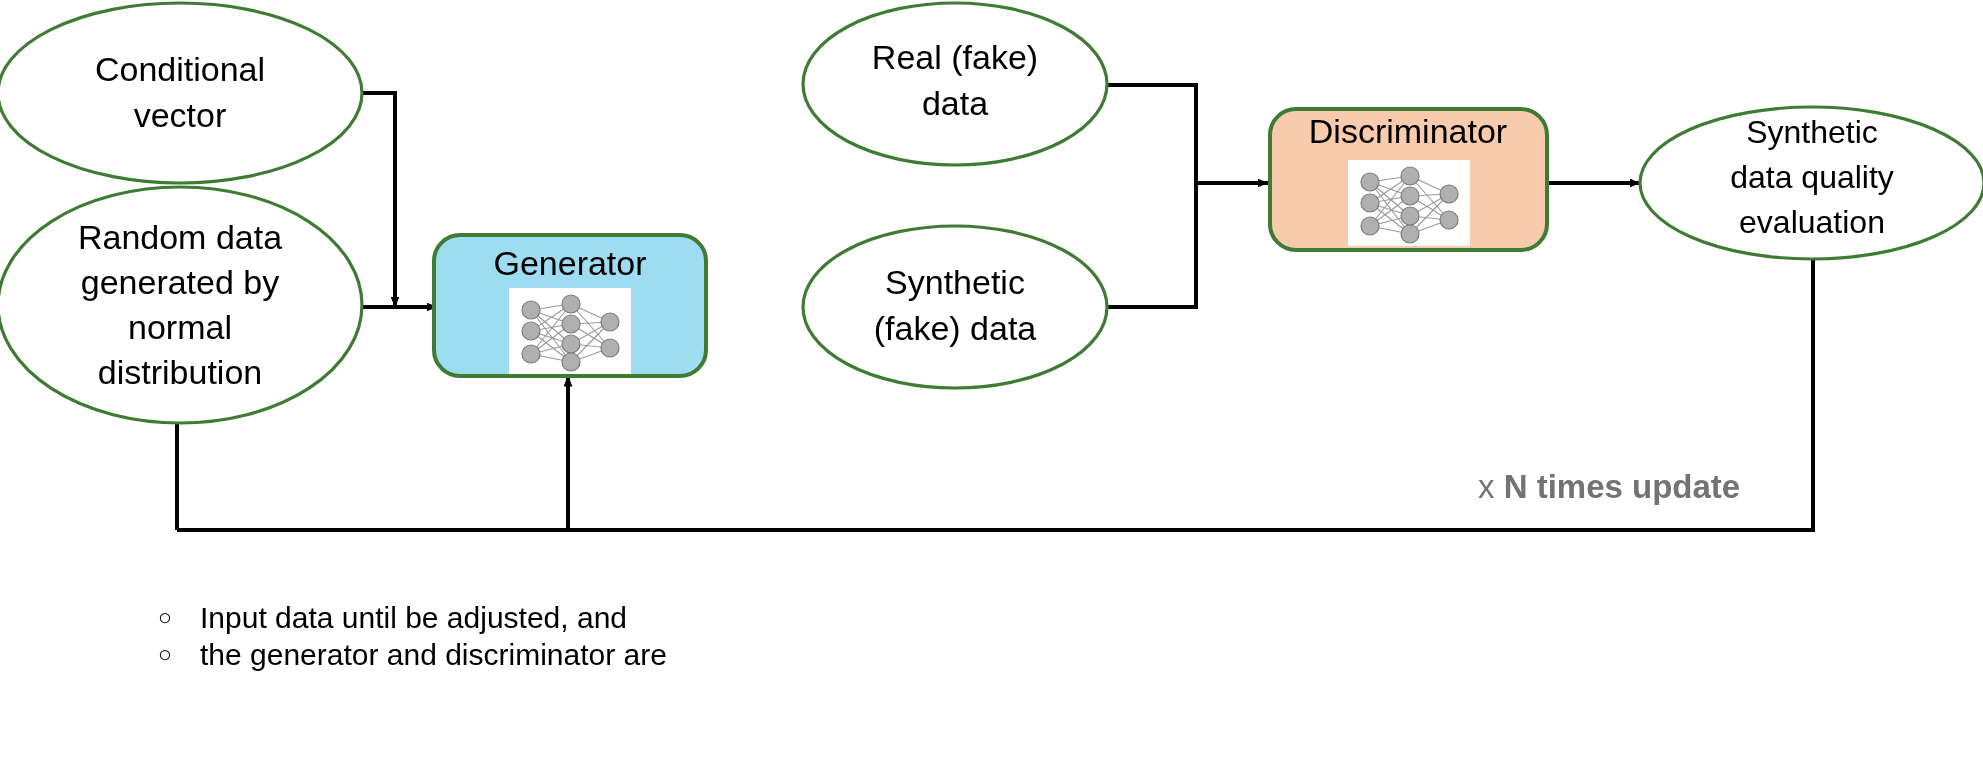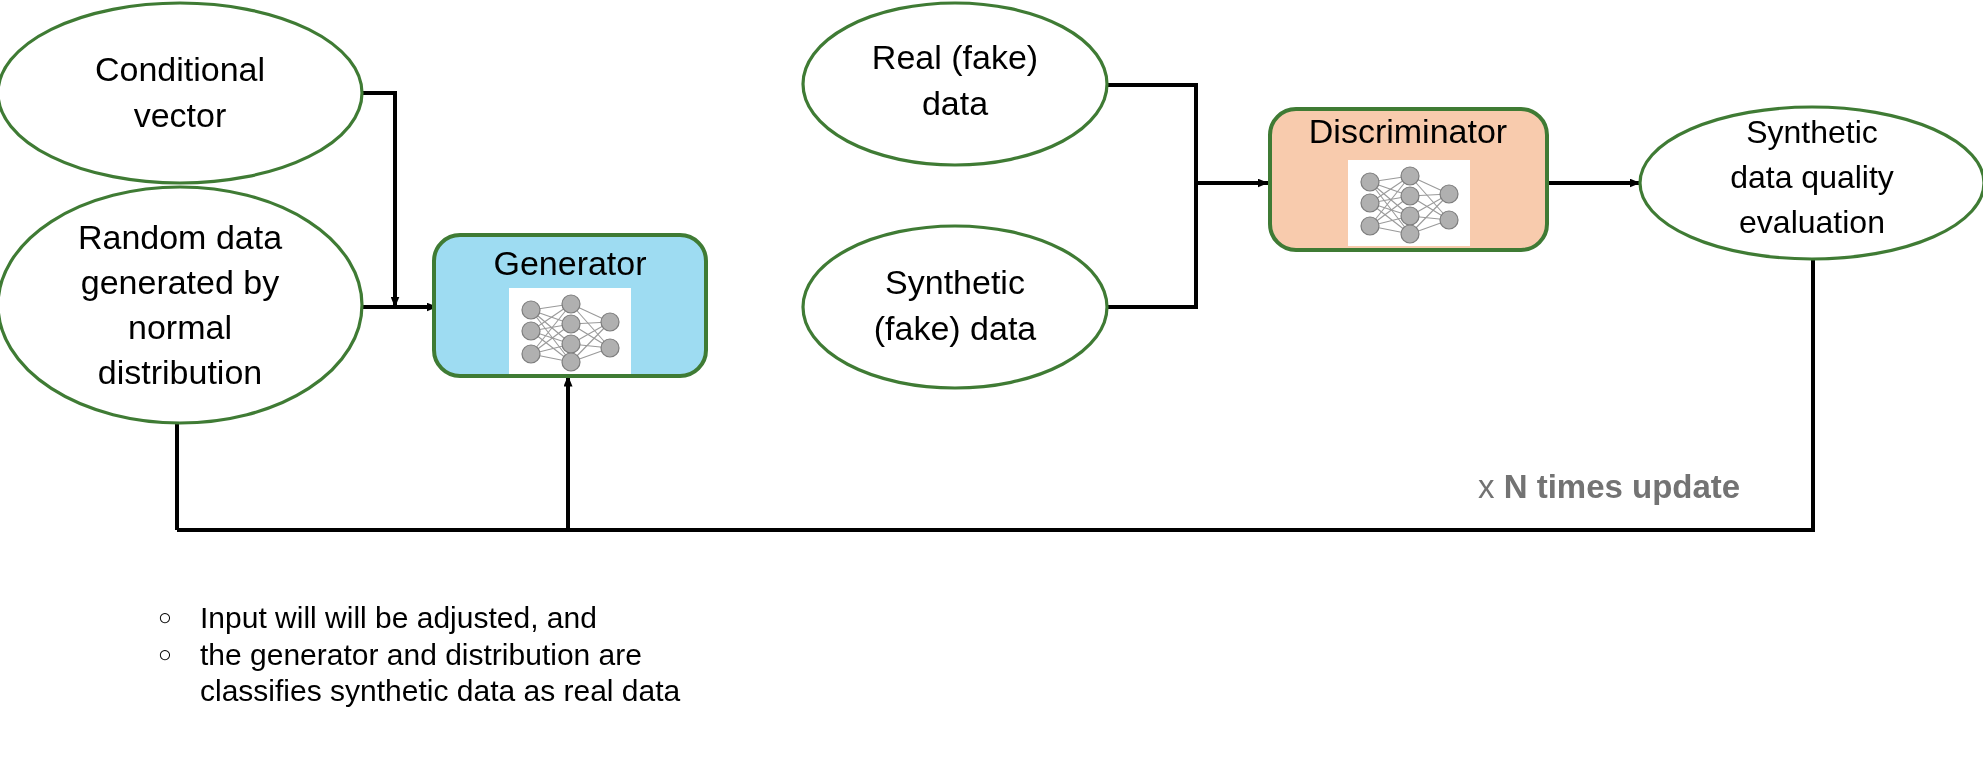--- a/index.html
+++ b/index.html
@@ -221,26 +221,25 @@
   </svg>
 
   <div class="loop-label" style="left:1478px; top:468px;">
     <span class="loop-x">x </span><span class="loop-strong">N times update</span>
   </div>
 
   <div class="caption-block">
 
     <div class="caption-row">
       <div class="bullet-marker">○</div>
-      <div class="caption-text">Input will will be adjusted, and</div>
+      <div class="caption-text">Input data until be adjusted, and</div>
     </div>
 
     <div class="caption-row">
       <div class="bullet-marker">○</div>
       <div class="caption-text">
-        <div>the generator and distribution are</div>
-        <div>classifies synthetic data as real data</div>
+        <div>the generator and discriminator are</div>
       </div>
     </div>
 
   </div>
 
 </div>
 
 </body></html>

